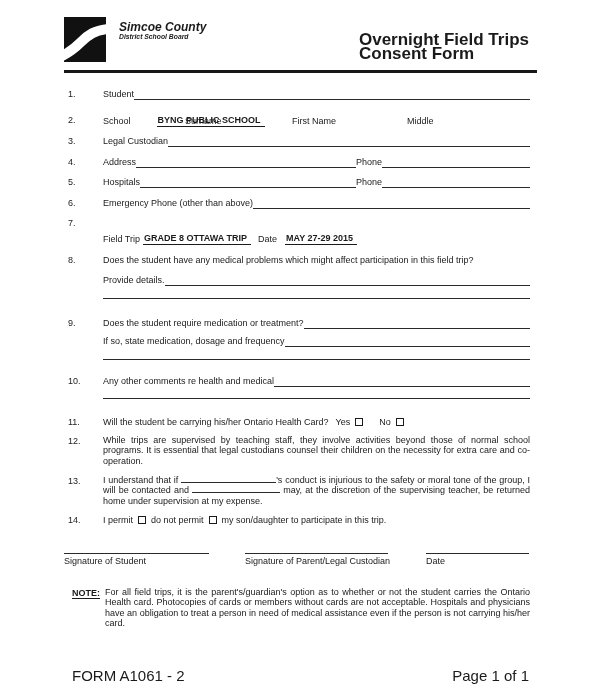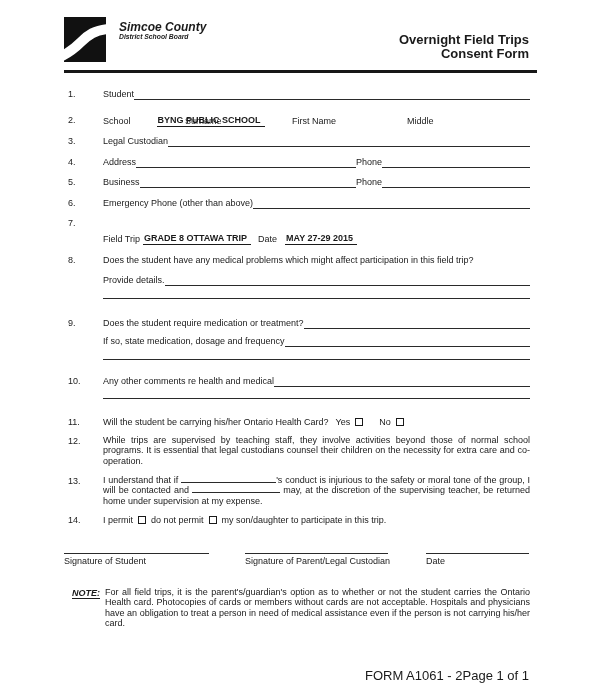--- a/index.html
+++ b/index.html
@@ -10,21 +10,21 @@
     font-size:9px; color:#1a1a1a; line-height:12px;
     padding:17px 63px 0 64px; position:relative; overflow:hidden;
   }
   
   .header { display:flex; justify-content:space-between; align-items:flex-start; height:45px; }
   .brand { display:flex; gap:13px; }
   .logo { width:42px; height:45px; flex:none; }
   .org { margin-top:5px; font-style:italic; font-weight:700; }
   .org-name { font-size:12px; line-height:11px; }
   .org-sub { font-size:6.8px; line-height:8px; }
-  .title { text-align:right; font-weight:700; font-size:13px; line-height:13.5px; margin-top:16px; padding-right:8px; }
+  .title { text-align:left; font-weight:700; font-size:17px; line-height:13.5px; margin-top:16px; padding-right:8px; }
   .rule { height:2.5px; background:#171717; margin-top:8px; }
   
   .main { margin-top:15px; }
   .row { display:flex; align-items:flex-end; padding-right:7px; }
   .num { width:39px; flex:none; align-self:flex-start; padding-left:4px; }
   .content { flex:1; display:flex; align-items:flex-end; min-width:0; }
   .content.block { display:block; }
   .lbl { white-space:nowrap; flex:none; }
   .fill { flex:1 1 auto; border-bottom:1px solid #2a2a2a; height:2px; min-width:10px; }
   .fill.fixed { flex:0 0 auto; }
@@ -43,25 +43,25 @@
   .gap7 { margin-left:7px; } .gap5 { margin-left:5px; } .gap16 { margin-left:16px; }
   
   .sig-row { display:flex; padding-right:7px; }
   .sig-line { height:28px; border-bottom:1px solid #2a2a2a; }
   .sig-label { margin-top:1px; white-space:nowrap; }
   .sig-col1 { width:145px; }
   .sig-col2 { width:143px; margin-left:36px; }
   .sig-col3 { width:103px; margin-left:38px; }
   
   .note { display:flex; margin-top:20px; padding-right:7px; }
-  .note-label { width:41px; flex:none; padding-left:8px; font-weight:700;font-style:italic; }
+  .note-label { width:41px; flex:none; padding-left:8px; font-weight:700; }
   .note-label span { border-bottom:1.5px solid #1a1a1a; }
   .note-text { flex:1; text-align:justify; line-height:10.5px; }
   
-  .footer { display:flex; justify-content:flex-end; margin-top:41px; font-size:13px; padding:0 8px; }
+  .footer { display:flex; justify-content:space-between; margin-top:41px; font-size:15px; padding:0 8px; }
 </style>
 </head>
 <body>
 
 <div class="page">
 
   <div class="header">
     <div class="brand">
       <svg class="logo" viewBox="0 0 42 45" aria-hidden="true">
         <rect x="0" y="0" width="42" height="45" fill="#111111"></rect>
@@ -118,21 +118,21 @@
         <span class="lbl">Address </span>
         <span class="fill"></span>
         <span class="lbl">Phone</span>
         <span class="fill fixed" style="width:148px;"></span>
       </div>
     </div>
 
     <div class="row mt-item">
       <span class="num">5.</span>
       <div class="content">
-        <span class="lbl">Business </span>
+        <span class="lbl">Hospitals </span>
         <span class="fill"></span>
         <span class="lbl">Phone</span>
         <span class="fill fixed" style="width:148px;"></span>
       </div>
     </div>
 
     <div class="row mt-item">
       <span class="num">6.</span>
       <div class="content">
         <span class="lbl">Emergency Phone (other than above)</span>

